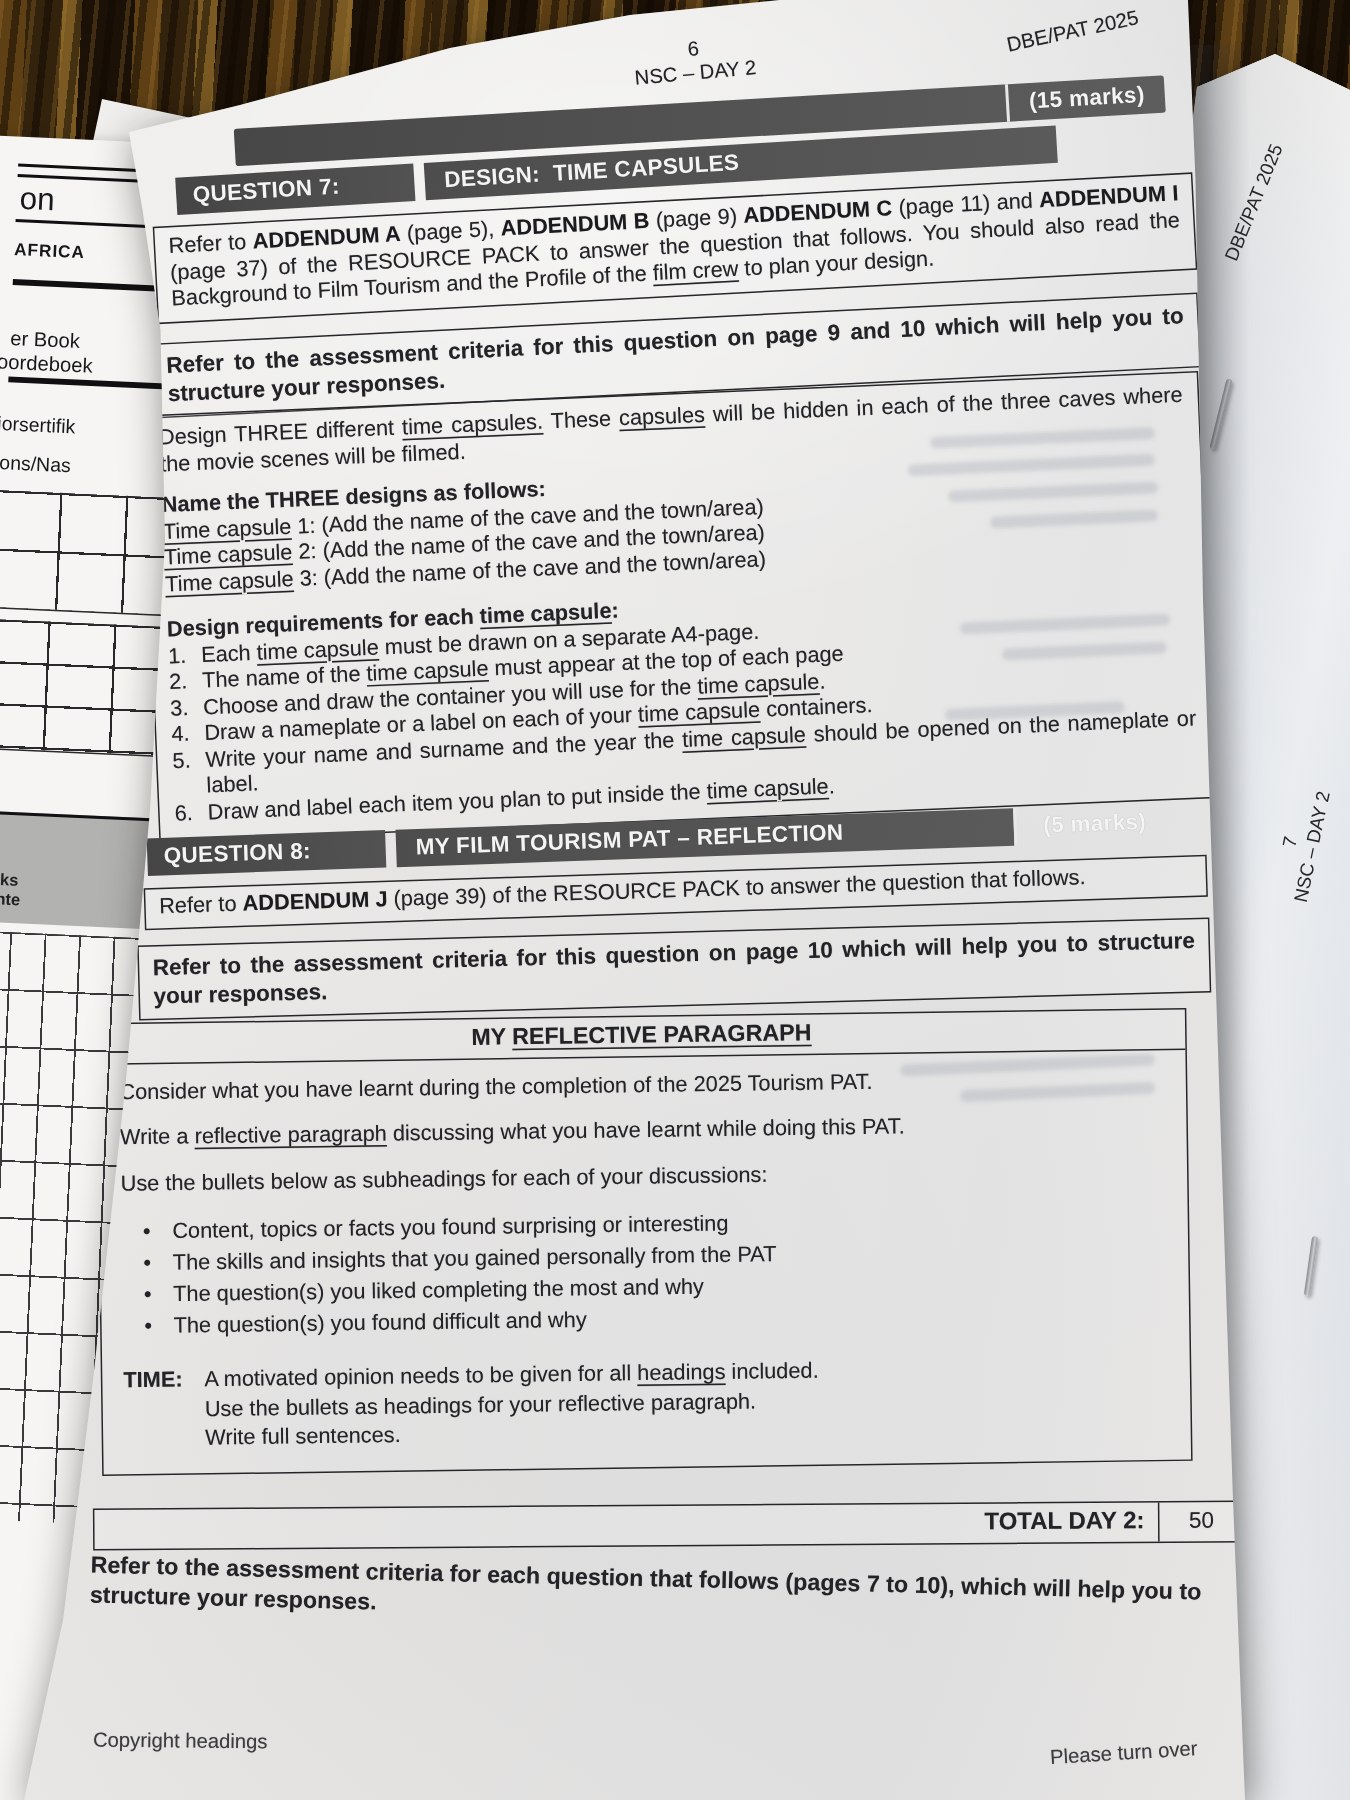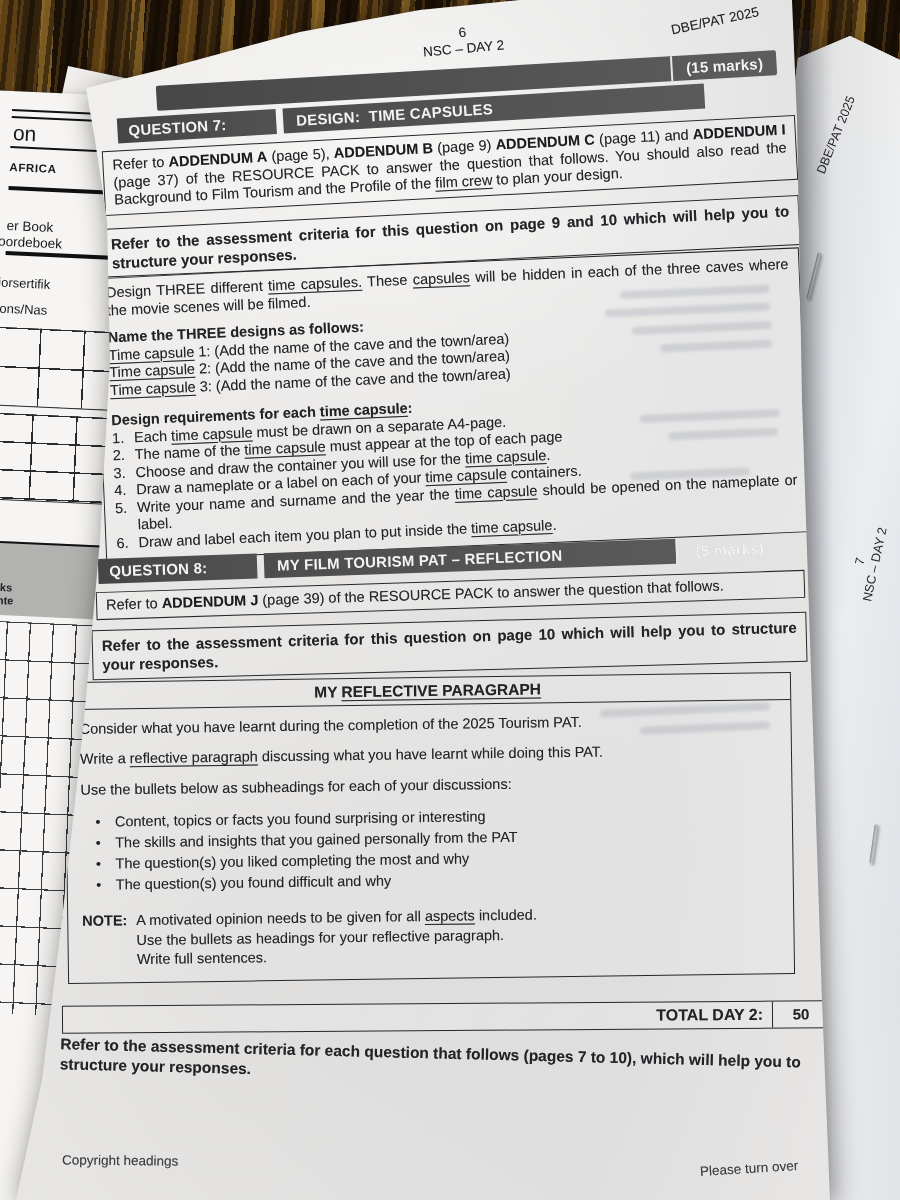--- a/index.html
+++ b/index.html
@@ -115,21 +115,21 @@
   .blist{margin:13px 0 0;padding:0;list-style:none;}
   .blist li{display:flex;line-height:21px;}
   .blist .dot{width:34px;text-align:center;flex:none;}
   .note{display:grid;grid-template-columns:54px 1fr;margin-top:16px;line-height:19.5px;}
   .note-label{font-weight:bold;}
   
   .total-row{left:62px;top:1003px;width:766px;height:26px;transform:rotate(-.4deg);
     border:1.6px solid #26262a;display:flex;align-items:center;background:rgba(255,255,255,.15);}
   .total-label{flex:1;text-align:right;font-weight:bold;font-size:16px;padding-right:9px;}
   .total-cell{width:56px;align-self:stretch;border-left:1.6px solid #26262a;text-align:center;
-    font-weight:bold;font-size:15px;line-height:25px;}
+    font-weight:normal;font-size:15px;line-height:25px;}
   .foot-note{left:60px;top:1044px;width:792px;transform:rotate(1.4deg);font-weight:bold;font-size:15.5px;line-height:20px;}
   .copyright{left:62px;top:1152px;font-size:13.5px;color:#3c3c40;transform:rotate(.6deg);}
   .turnover{left:700px;top:1160px;font-size:13.5px;color:#3c3c40;transform:rotate(-3.5deg);}
   
   .ghost{height:8px;border-radius:4px;background:rgba(150,156,168,.30);filter:blur(1.4px);transform:rotate(-2.5deg);}
 </style>
 </head>
 <body>
 
 <div class="abs sheet-blank"></div>
@@ -247,23 +247,23 @@
           <li>
               <span class="dot">•</span>
               <span>The question(s) you liked completing the most and why</span>
             </li>
           <li>
               <span class="dot">•</span>
               <span>The question(s) you found difficult and why</span>
             </li>
         </ul>
         <div class="note">
-          <span class="note-label">NOTE:</span>
+          <span class="note-label">TIME:</span>
           <span>
-            <span style="display:block">A motivated opinion needs to be given for all <u>aspects</u> included.</span>
+            <span style="display:block">A motivated opinion needs to be given for all <u>headings</u> included.</span>
             <span style="display:block">Use the bullets as headings for your reflective paragraph.</span>
             <span style="display:block">Write full sentences.</span>
           </span>
         </div>
       </div>
     </div>
 
     <div class="abs total-row">
       <div class="total-label">TOTAL DAY 2:</div>
       <div class="total-cell">50</div>

